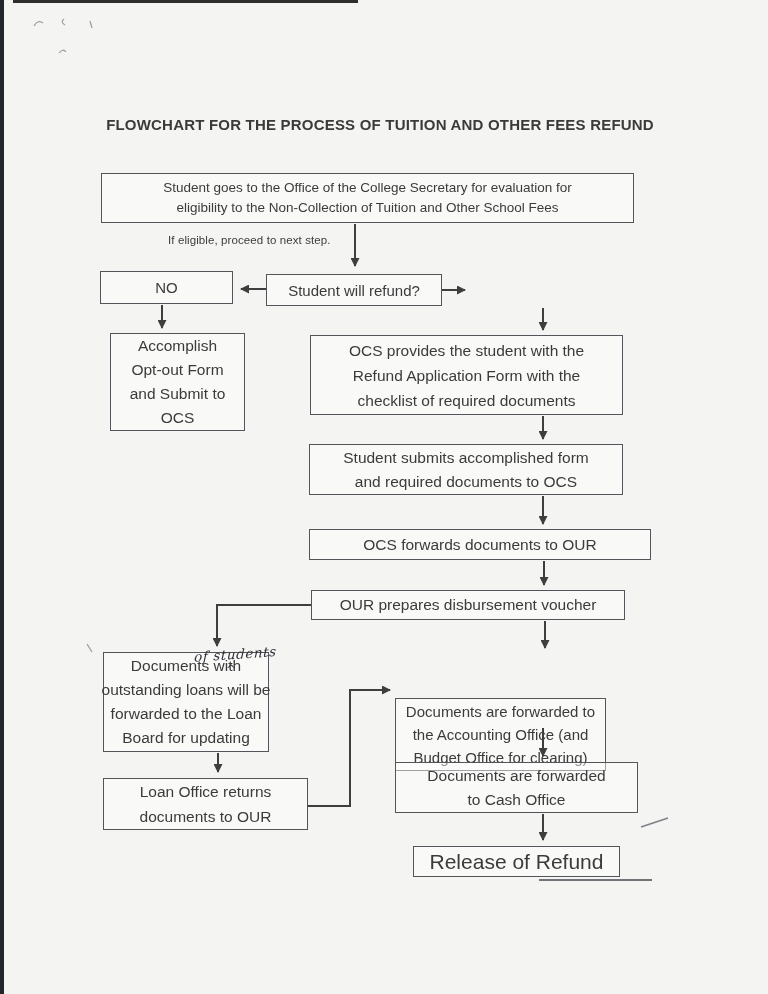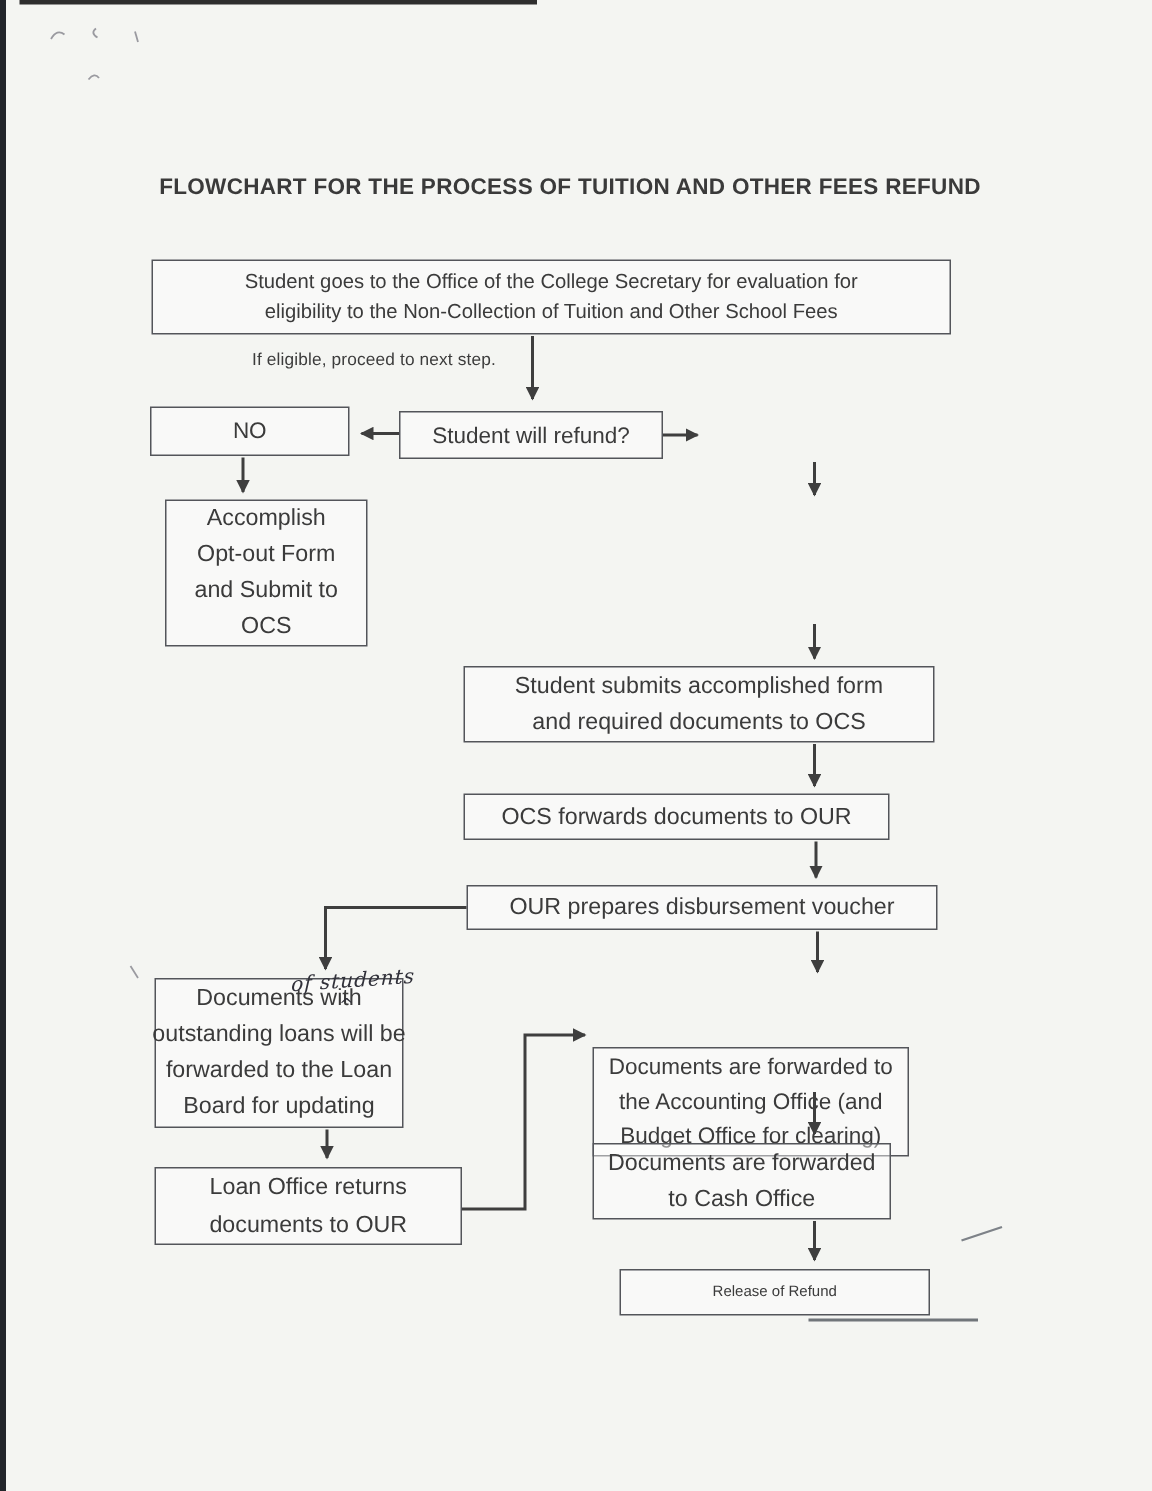--- a/index.html
+++ b/index.html
@@ -28,27 +28,27 @@
   }
   .box .ln{display:block;white-space:nowrap;}
 
   .b-start{left:101px;top:173px;width:533px;height:50px;font-size:13.5px;line-height:20px;}
   .b-no{left:100px;top:271px;width:133px;height:33px;font-size:15px;}
   .b-decision{left:266px;top:274px;width:176px;height:32px;font-size:15px;}
   .b-yes{left:470px;top:277px;width:163px;height:30px;font-size:15px;}
   .b-optout{left:98px;top:333px;width:135px;height:98px;font-size:15.5px;line-height:24px;margin-left:12px;}
   .b-provides{left:310px;top:335px;width:313px;height:80px;font-size:15.5px;line-height:25px;}
   .b-submits{left:309px;top:444px;width:314px;height:51px;font-size:15.5px;line-height:24px;}
-  .b-forwards{left:309px;top:529px;width:284px;height:31px;font-size:15.5px;}
+  .b-forwards{left:309px;top:529px;width:342px;height:31px;font-size:15.5px;}
   .b-prepares{left:311px;top:590px;width:314px;height:30px;font-size:15.5px;align-items:center;}
   .b-loans{left:103px;top:652px;width:166px;height:100px;font-size:15.5px;line-height:24px;}
   .b-accounting{left:395px;top:654px;width:211px;height:73px;font-size:15px;line-height:23px;margin-top:44px;}
   .b-loanreturns{left:103px;top:778px;width:205px;height:52px;font-size:15.5px;line-height:25px;}
-  .b-cash{left:395px;top:762px;width:199px;height:51px;font-size:15.5px;line-height:24px;}
-  .b-release{left:413px;top:846px;width:207px;height:31px;font-size:10px;}
+  .b-cash{left:395px;top:762px;width:243px;height:51px;font-size:15.5px;line-height:24px;}
+  .b-release{left:413px;top:846px;width:207px;height:31px;font-size:21px;}
 
   .note{
     position:absolute;left:168px;top:234px;
     font-size:11.5px;color:#3c3c3c;letter-spacing:.1px;
   }
   .handwriting{
     position:absolute;left:194px;top:645px;width:110px;
     font-family:"DejaVu Serif",serif;font-style:italic;
     font-size:13.5px;color:#31313a;letter-spacing:.6px;
     transform:rotate(-4deg) skewX(-6deg);
@@ -87,20 +87,25 @@
     <span class="ln">Student will refund?</span>
   </div>
 
   <div class="box b-optout">
     <span class="ln">Accomplish</span>
     <span class="ln">Opt-out Form</span>
     <span class="ln">and Submit to</span>
     <span class="ln">OCS</span>
   </div>
 
+  <div class="box b-provides">
+    <span class="ln">OCS provides the student with the</span>
+    <span class="ln">Refund Application Form with the</span>
+    <span class="ln">checklist of required documents</span>
+  </div>
 
   <div class="box b-submits">
     <span class="ln">Student submits accomplished form</span>
     <span class="ln">and required documents to OCS</span>
   </div>
 
   <div class="box b-forwards">
     <span class="ln">OCS forwards documents to OUR</span>
   </div>
 

